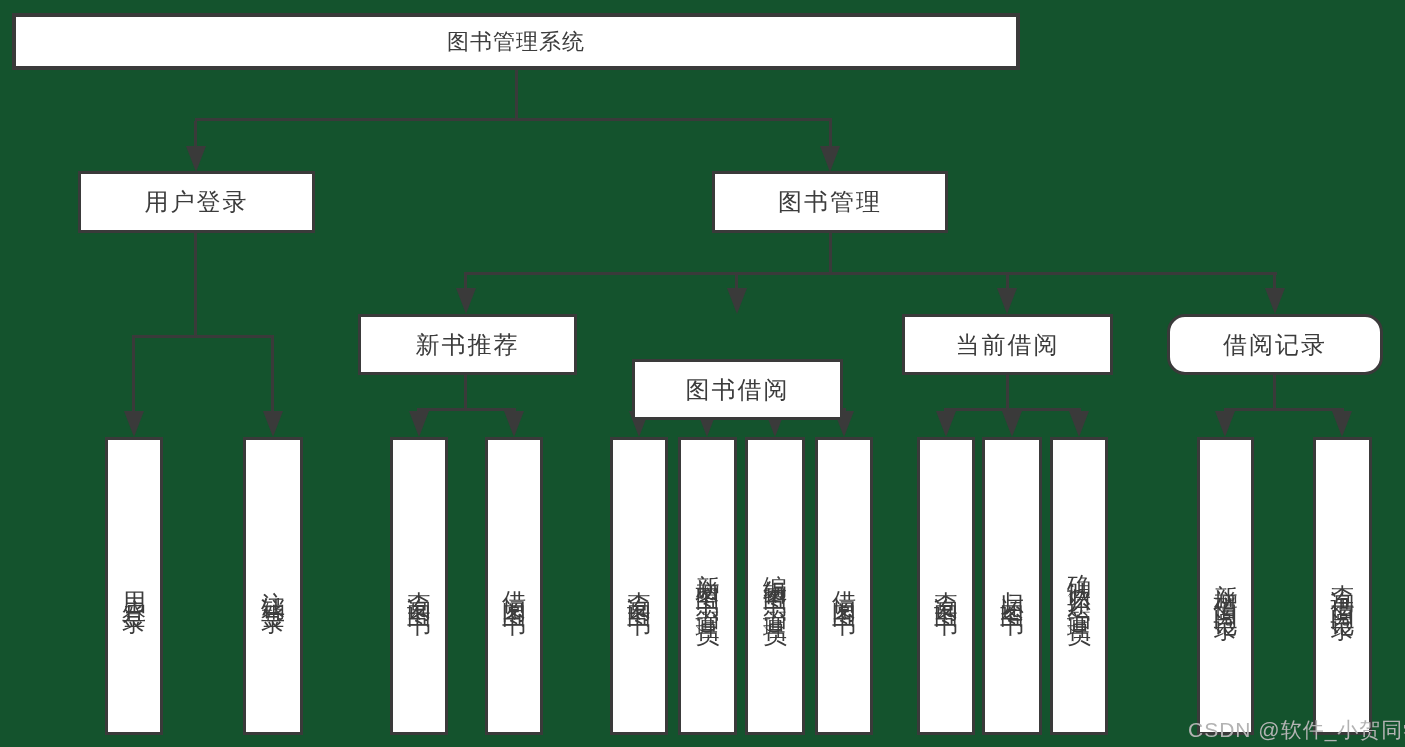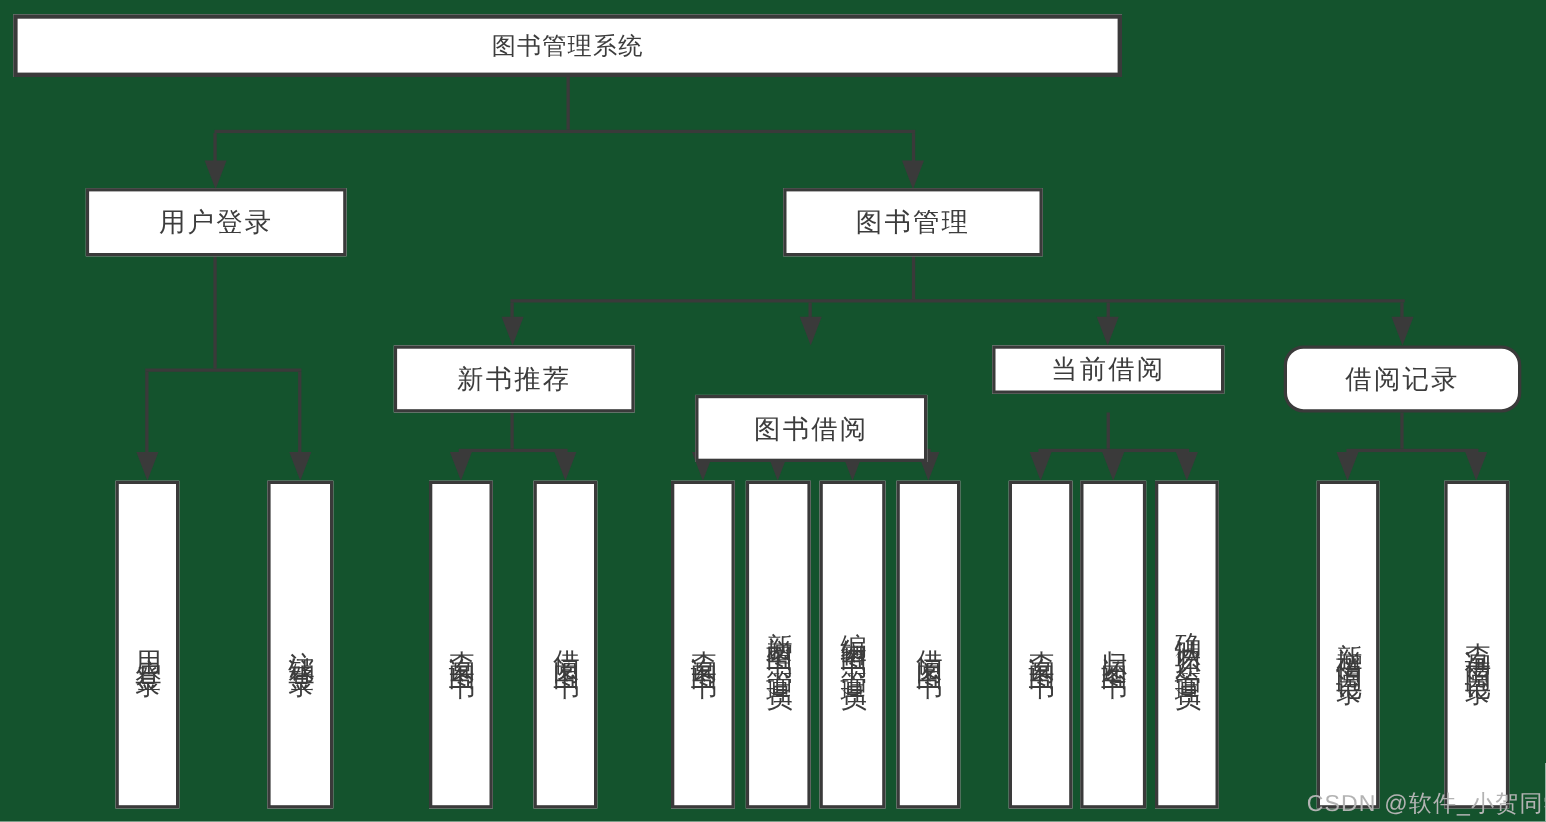--- a/index.html
+++ b/index.html
@@ -68,21 +68,21 @@
   <div class="node h-label" style="left:712px; top:171px; width:236px; height:62px;">
     <span>图书管理</span>
   </div>
 
   <div class="node h-label" style="left:358px; top:314px; width:219px; height:61px;">
     <span>新书推荐</span>
   </div>
   <div class="node h-label" style="left:632px; top:314px; width:211px; height:61px;margin-top:45px;">
     <span>图书借阅</span>
   </div>
-  <div class="node h-label" style="left:902px; top:314px; width:211px; height:44px;">
+  <div class="node h-label" style="left:902px; top:314px; width:211px; height:61px;">
     <span>当前借阅</span>
   </div>
   <div class="node h-label" style="left:1167px; top:314px; width:216px; height:61px;border-radius:18px;">
     <span>借阅记录</span>
   </div>
 
   <div class="node leaf" style="left:105px; top:437px; width:58px; height:298px;">
     <span class="vtext">用户登录</span>
   </div>
   <div class="node leaf" style="left:243px; top:437px; width:60px; height:298px;">

